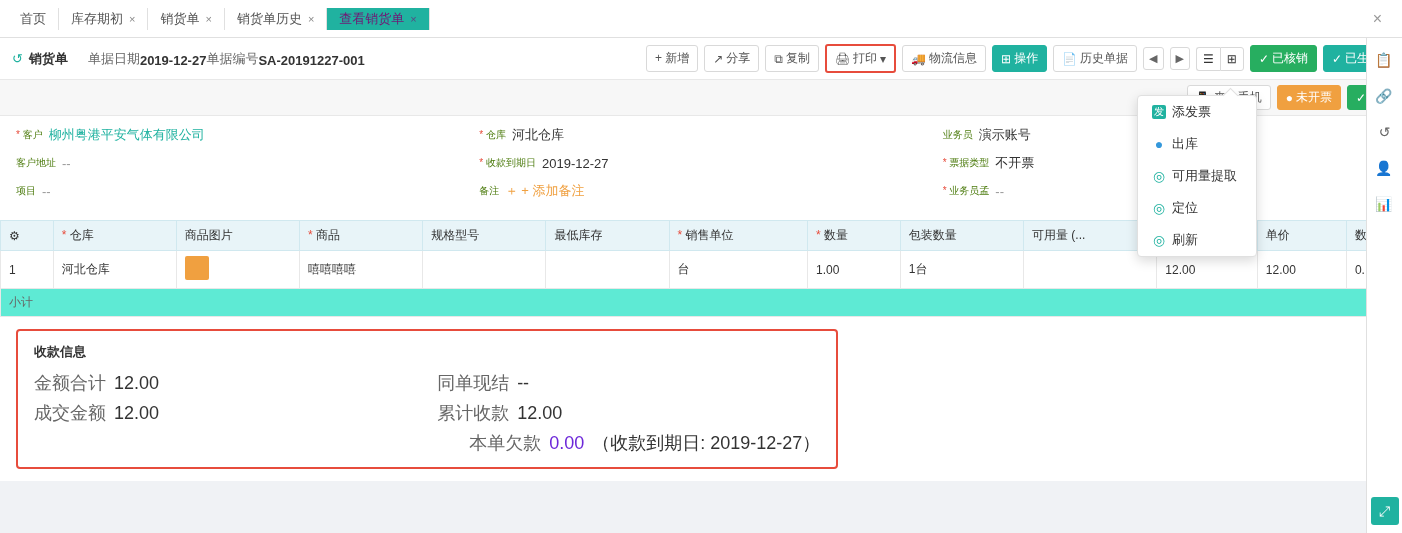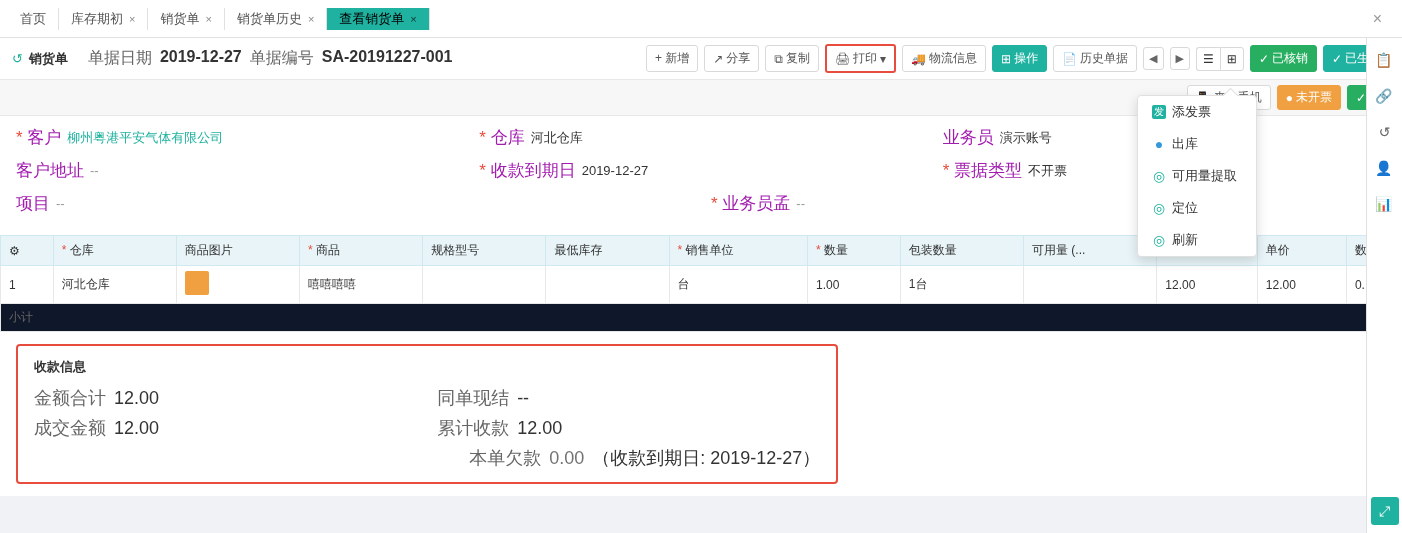--- a/index.html
+++ b/index.html
@@ -1,32 +1,32 @@
 <!DOCTYPE html>
 <html><head>
   <meta charset="utf-8">
   <style>
     * { box-sizing: border-box; margin: 0; padding: 0; }
     body { font-family: 'Microsoft YaHei', Arial, sans-serif; font-size: 13px; background: #f0f2f5; color: #333; overflow: hidden; }
 
     
     .tab-bar { display: flex; align-items: center; background: #fff; border-bottom: 1px solid #e0e0e0; height: 38px; padding: 0 8px; }
     .tab { display: flex; align-items: center; padding: 0 12px; height: 22px; cursor: pointer; font-size: 13px; color: #555; border-right: 1px solid #e0e0e0; }
-    .tab.active { background: #20b2a0; color: #000000; }
+    .tab.active { background: #20b2a0; color: #701a75; }
     .tab .close-icon { margin-left: 6px; font-size: 11px; opacity: 0.7; cursor: pointer; }
     .tab-close-btn { margin-left: auto; padding: 0 12px; font-size: 16px; color: #999; cursor: pointer; }
 
     
     .main-container { background: #fff; margin: 0; }
 
     
     .header-bar { display: flex; align-items: center; padding: 6px 12px; border-bottom: 1px solid #e8e8e8; background: #fff; }
     .doc-icon { color: #20b2a0; margin-right: 6px; }
     .doc-title { font-weight: bold; font-size: 13px; margin-right: 20px; }
-    .header-meta { display: flex; align-items: flex-start; gap: 8px; font-size: 16px; color: #333; }
+    .header-meta { display: flex; align-items: flex-end; gap: 0; font-size: 13px; color: #333; }
     .header-meta span { color: #666; }
     .header-meta strong { color: #333; }
 
     
     .toolbar { display: flex; align-items: center; gap: 6px; margin-left: auto; }
     .toolbar-btn { display: flex; align-items: center; gap: 3px; padding: 4px 8px; border: 1px solid #d9d9d9; border-radius: 3px; background: #fff; cursor: pointer; font-size: 12px; color: #555; white-space: nowrap; }
     .toolbar-btn.highlight { border: 2px solid #e74c3c; color: #555; }
     .toolbar-btn.active-op { background: #20b2a0; color: #fff; border-color: #20b2a0; }
     .toolbar-btn.success { background: #27ae60; color: #fff; border-color: #27ae60; }
     .toolbar-btn.success2 { background: #20b2a0; color: #fff; border-color: #20b2a0; }
@@ -39,45 +39,45 @@
     
     .sub-toolbar { display: flex; align-items: center; justify-content: flex-end; padding: 5px 12px; border-bottom: 1px solid #e8e8e8; background: #f7f7f7; gap: 6px; }
     .sub-btn { display: flex; align-items: center; gap: 3px; padding: 3px 8px; border: 1px solid #d9d9d9; border-radius: 3px; background: #fff; cursor: pointer; font-size: 12px; color: #555; }
     .sub-btn.orange { background: #f0a040; color: #fff; border-color: #f0a040; }
     .sub-btn.green { background: #27ae60; color: #fff; border-color: #27ae60; }
 
     
     .form-section { padding: 10px 16px; background: #fff; }
     .form-row { display: flex; align-items: center; margin-bottom: 10px; gap: 20px; }
     .form-field { display: flex; align-items: center; gap: 6px; flex: 1; }
-    .form-label { color: #a21caf; white-space: nowrap; font-size: 17px; }
+    .form-label { color: #4d7c0f; white-space: nowrap; font-size: 10px; }
     .form-label.required::before { content: '* '; color: #e74c3c; }
     .form-value { color: #333; font-size: 13px; }
     .form-value.link { color: #20b2a0; cursor: pointer; }
     .form-value.dash { color: #999; }
     .add-note { color: #f0a040; cursor: pointer; display: flex; align-items: center; gap: 3px; font-size: 13px; }
 
     
     .table-container { margin: 0 0 0 0; overflow-x: auto; }
     table { width: 100%; border-collapse: collapse; font-size: 12px; }
     table th { background: #e8f4f8; padding: 6px 8px; text-align: left; border: 1px solid #d0e8ef; font-weight: normal; color: #333; white-space: nowrap; }
     table th.required::before { content: '* '; color: #e74c3c; }
     table td { padding: 5px 8px; border: 1px solid #e8e8e8; color: #333; white-space: nowrap; }
     table tr:nth-child(even) td { background: #fafafa; }
-    table tr.subtotal td { background: #0f172a; color: #666; }
+    table tr.subtotal td { background: #5eead4; color: #666; }
     .product-img { width: 24px; height: 24px; background: #f0a040; display: inline-block; border-radius: 2px; }
 
     
     .payment-box { border: 2px solid #e74c3c; border-radius: 4px; margin: 8px 16px; padding: 12px 16px; background: #fff; display: inline-block; min-width: 500px; }
     .payment-title { font-weight: bold; font-size: 13px; margin-bottom: 10px; }
     .payment-grid { display: grid; grid-template-columns: 1fr 1fr; gap: 6px 20px; }
     .payment-row { display: flex; align-items: center; gap: 8px; font-size: 18px; }
     .payment-label { color: #666; white-space: nowrap; }
     .payment-val { color: #333; }
-    .payment-val.red { color: #737373; }
+    .payment-val.red { color: #6d28d9; }
 
     
     .dropdown-overlay { position: absolute; top: 0; left: 0; width: 100%; height: 100%; pointer-events: none; z-index: 100; }
     .dropdown-menu { position: absolute; top: 95px; right: 145px; background: #fff; border: 1px solid #e0e0e0; border-radius: 4px; box-shadow: 0 4px 12px rgba(0,0,0,0.15); min-width: 120px; z-index: 200; pointer-events: all; }
     .dropdown-menu::before { content: ''; position: absolute; top: -6px; right: 20px; width: 10px; height: 10px; background: #fff; border-left: 1px solid #e0e0e0; border-top: 1px solid #e0e0e0; transform: rotate(45deg); }
     .dropdown-item { display: flex; align-items: center; gap: 6px; padding: 7px 14px; cursor: pointer; font-size: 13px; color: #333; }
     .dropdown-item .item-icon { width: 14px; height: 14px; display: inline-flex; align-items: center; justify-content: center; font-size: 11px; }
     .item-icon.square { background: #20b2a0; color: #fff; border-radius: 2px; font-size: 10px; }
     .item-icon.circle-blue { color: #3498db; font-size: 14px; }
     .item-icon.circle-teal { color: #20b2a0; font-size: 14px; }
@@ -216,20 +216,27 @@
         </div>
         <div class="form-field">
           <span class="form-label required">票据类型</span>
           <span class="form-value">不开票</span>
         </div>
       </div>
       <div class="form-row">
         <div class="form-field">
           <span class="form-label">项目</span>
           <span class="form-value dash">--</span>
+        </div>
+        <div class="form-field">
+          <span class="form-label">备注</span>
+          <span class="add-note">
+            <span>＋</span>
+            <span>+ 添加备注</span>
+          </span>
         </div>
         <div class="form-field">
           <span class="form-label required">业务员孟</span>
           <span class="form-value dash">--</span>
         </div>
       </div>
     </div>
 
     <div class="table-container">
       <table>

